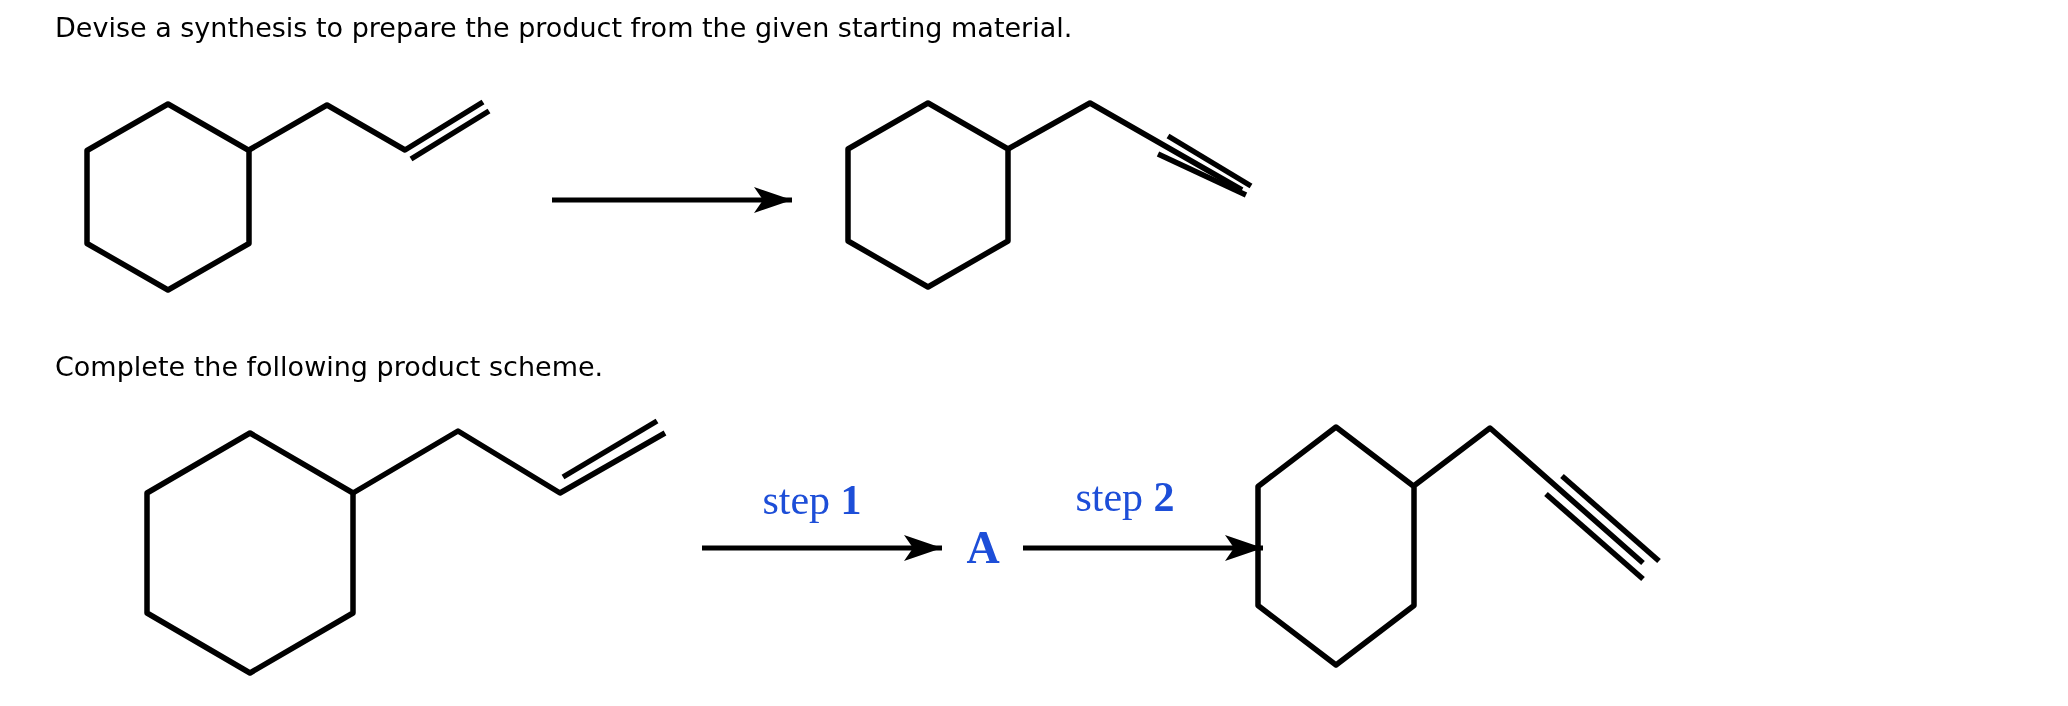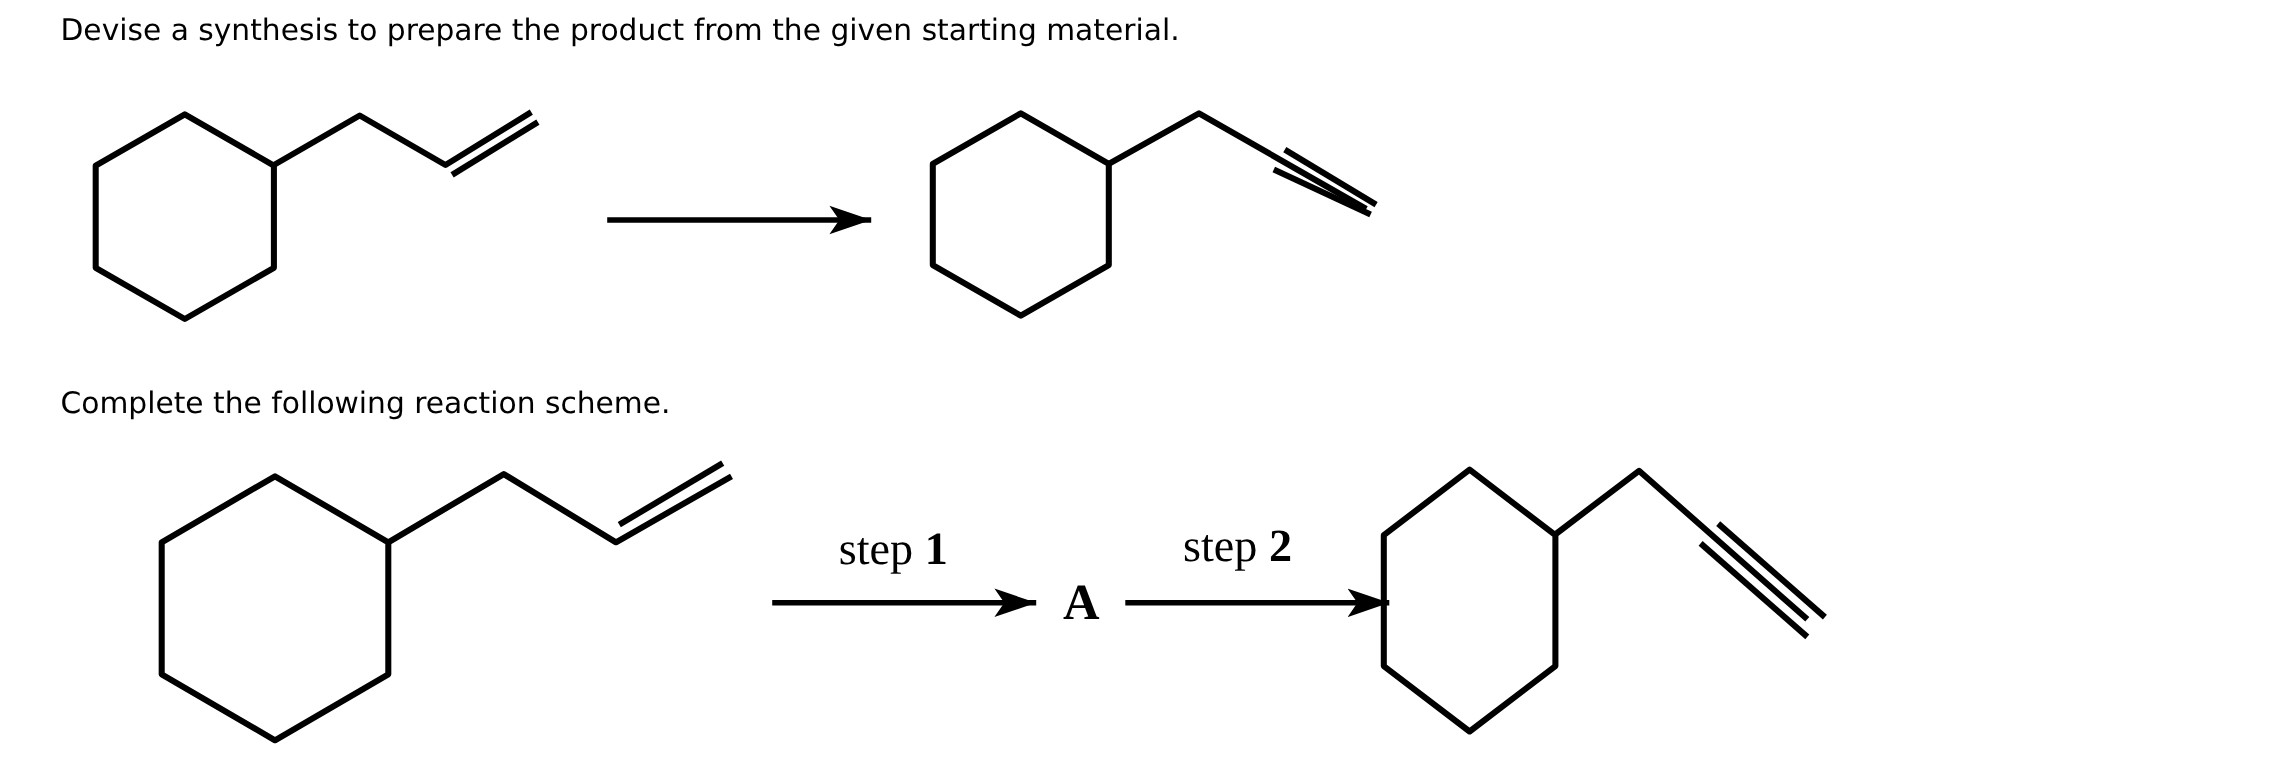--- a/index.html
+++ b/index.html
@@ -21,36 +21,36 @@
     white-space: nowrap;
   }
   #question-1 { left: 55px; top: 12px; }
   #question-2 { left: 55px; top: 351px; }
   #scheme-svg { position: absolute; left: 0; top: 0; }
   .rxn-label {
     position: absolute;
     transform: translate(-50%, -50%);
     font-family: "Liberation Serif", "DejaVu Serif", serif;
     font-size: 42px;
-    color: #000000;
+    color: #1d4ed8;
     white-space: nowrap;
   }
   .rxn-label .num { font-weight: bold; }
   #lbl-step1 { left: 812px;  top: 500px; }
   #lbl-step2 { left: 1125px; top: 497px; text-align: center; }
   #lbl-a     { left: 983px;  top: 547px; font-size: 46px; font-weight: bold; }
 </style>
 </head>
 <body>
 
 <div class="page">
 
   <div class="question" id="question-1">Devise a synthesis to prepare the product from the given starting material.</div>
 
-  <div class="question" id="question-2">Complete the following reaction scheme.</div>
+  <div class="question" id="question-2">Complete the following product scheme.</div>
 
   <svg id="scheme-svg" width="2068" height="706" viewBox="0 0 2068 706">
     <defs>
       <marker id="arrowhead" viewBox="0 -14 40 28" refX="38" refY="0" markerWidth="40" markerHeight="28" orient="auto" markerUnits="userSpaceOnUse">
         <path d="M0,-13 L38,0 L0,13 L9,0 Z" fill="#000000"></path>
       </marker>
     </defs>
     <g id="molecules-layer">
         <g>
           <polygon points="168,104 249,150.5 249,243.5 168,290 87,243.5 87,150.5" fill="none" stroke="#000000" stroke-width="5.5" stroke-linejoin="round"></polygon>

